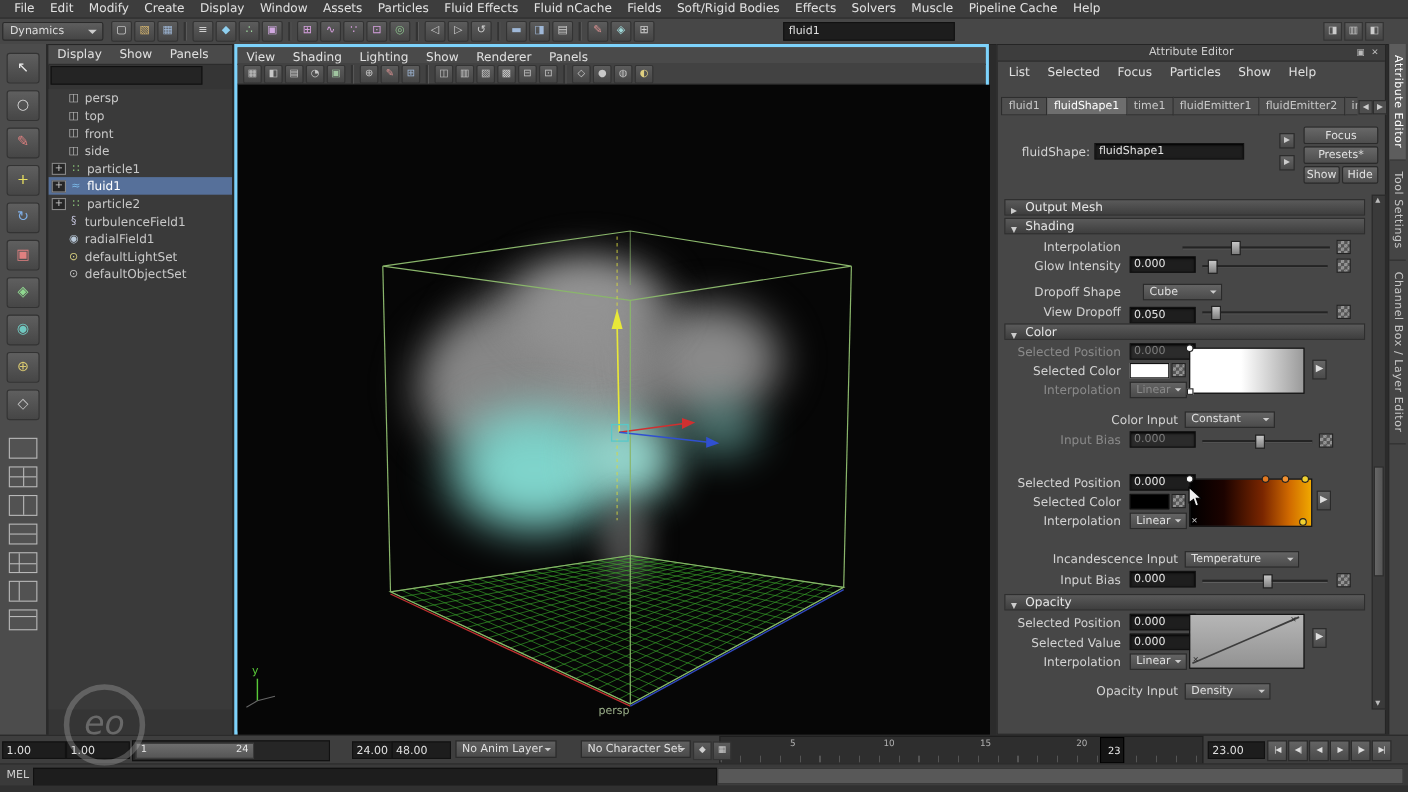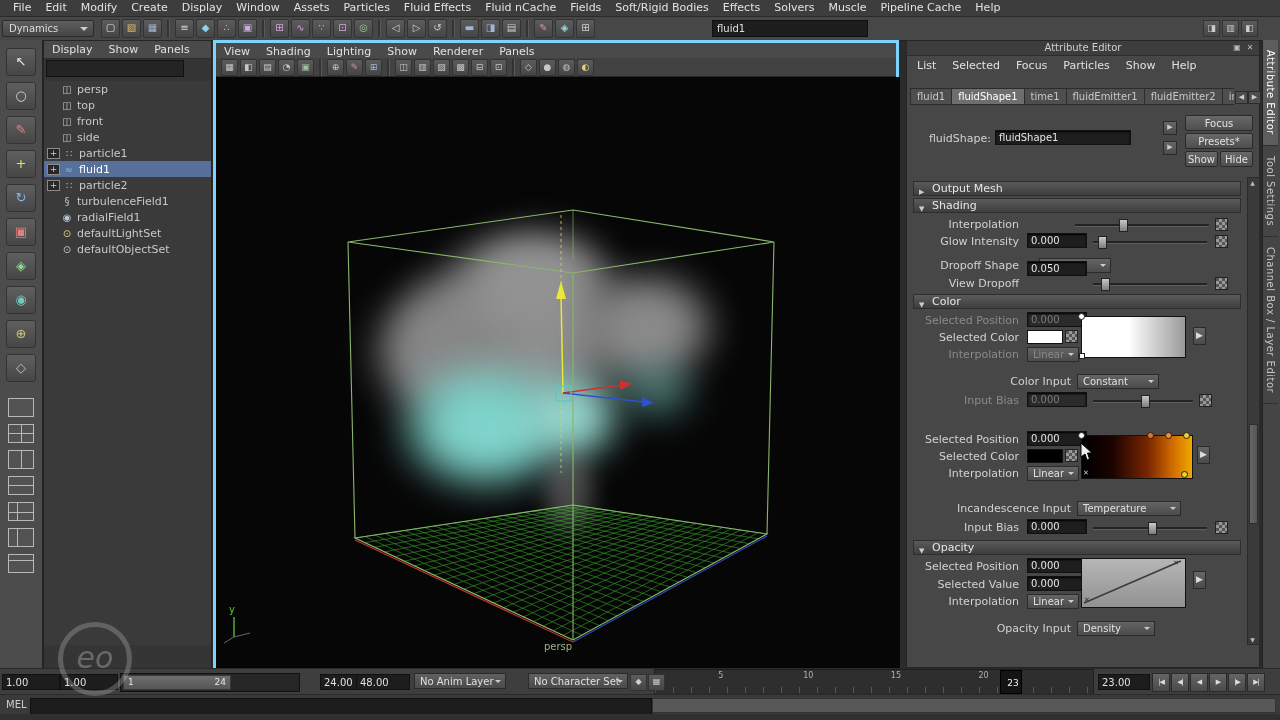--- a/index.html
+++ b/index.html
@@ -487,21 +487,21 @@
     <div class="checker" style="left:308px;top:177px"></div>
     <div class="ae-label" style="top:194px">Glow Intensity</div>
     <input class="ae-field" style="left: 120px; top: 192px;" value="0.000">
     <div class="ae-slider" style="left:186px;top:200px;width:114px">
         <div class="ae-handle" style="left:4%"></div>
       </div>
     <div class="checker" style="left:308px;top:194px"></div>
     <div class="ae-label" style="top:218px">Dropoff Shape</div>
     <div class="ae-dd" style="left:132px;top:217px;width:72px"><span>Cube</span></div>
     <div class="ae-label" style="top:236px">View Dropoff</div>
-    <input class="ae-field" style="left: 120px; top: 220px;" value="0.050">
+    <input class="ae-field" style="left: 120px; top: 238px;" value="0.050">
     <div class="ae-slider" style="left:186px;top:242px;width:114px">
         <div class="ae-handle" style="left:7%"></div>
       </div>
     <div class="checker" style="left:308px;top:236px"></div>
 
     <div class="ae-hdr" style="top:253px">
       <span class="harr arr-open"></span><span>Color</span></div>
     <div class="ae-label dis" style="top:273px">Selected Position</div>
     <input class="ae-field dis" style="left: 120px; top: 271px;" value="0.000">
     <div class="ae-label" style="top:290px">Selected Color</div>

